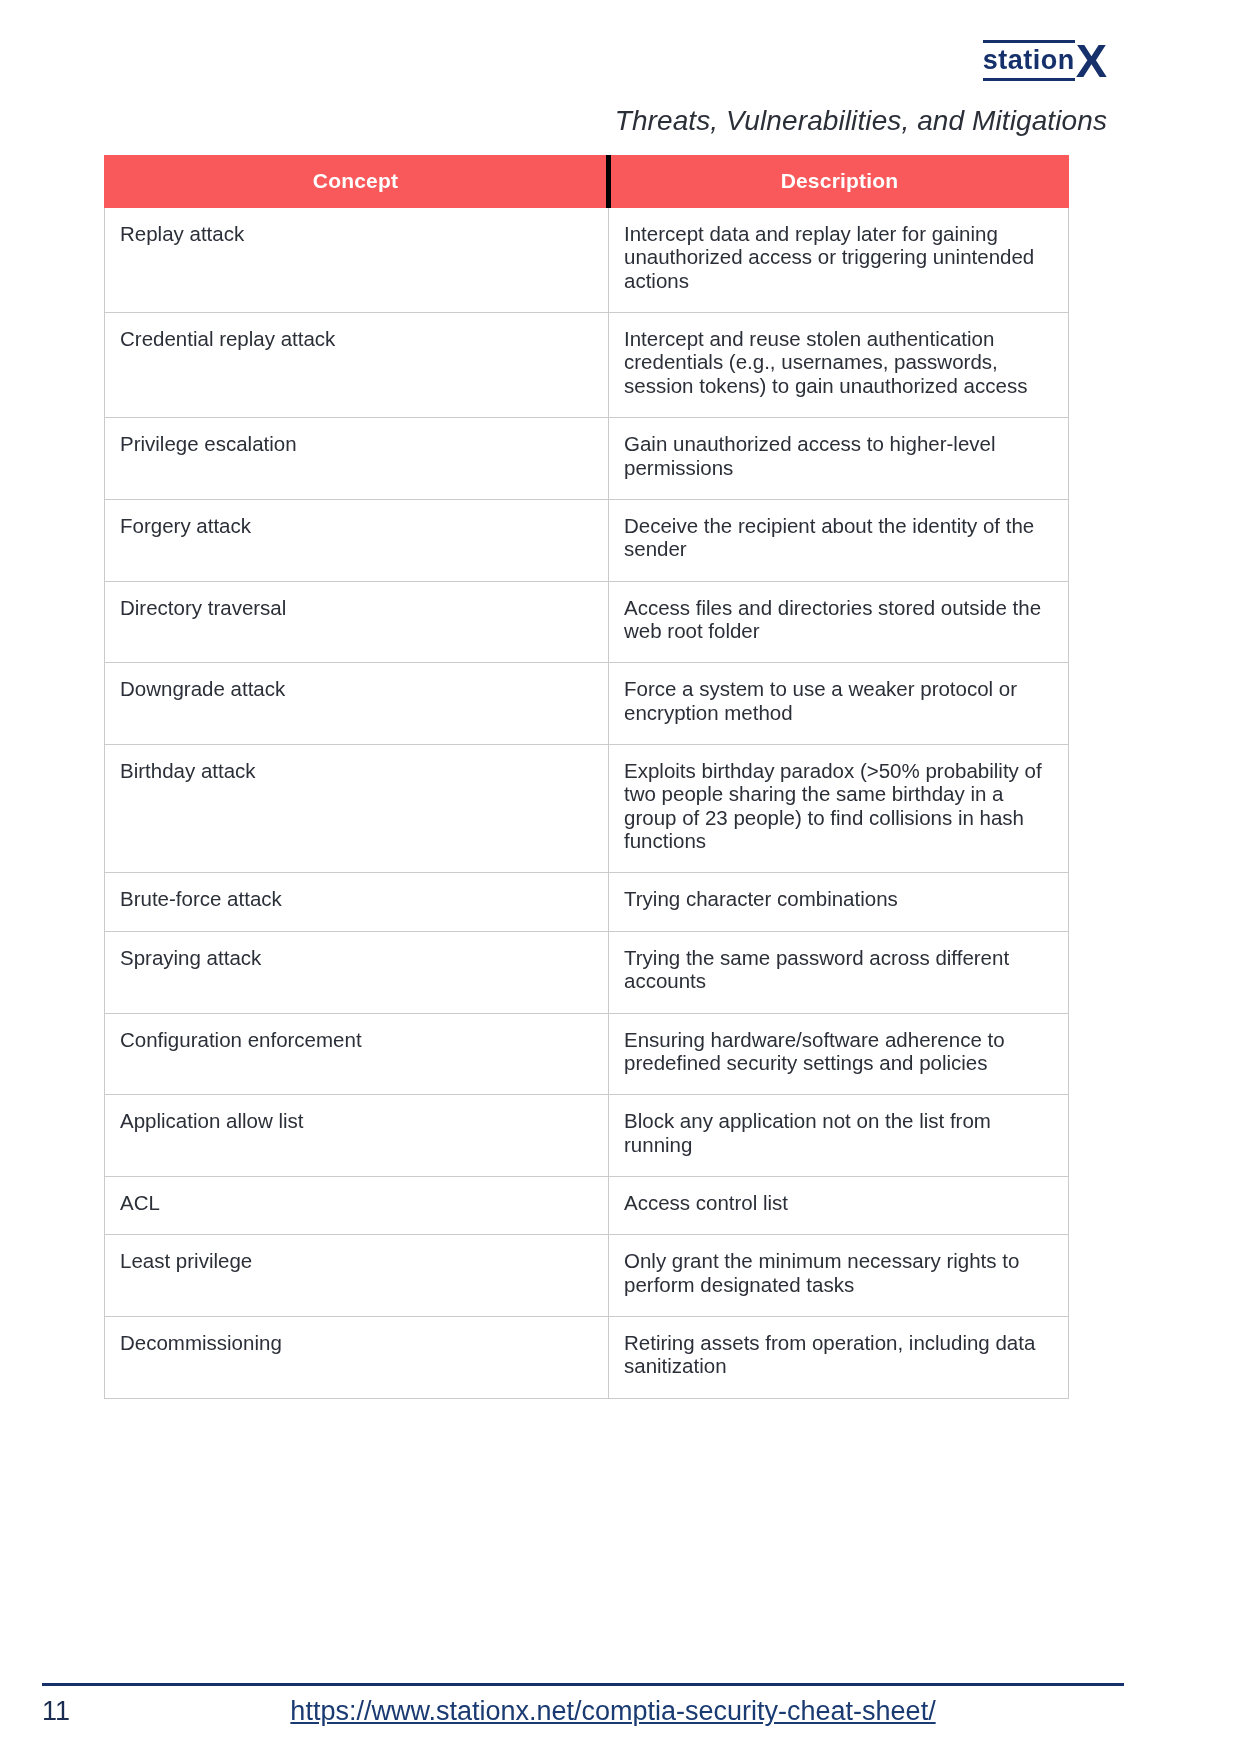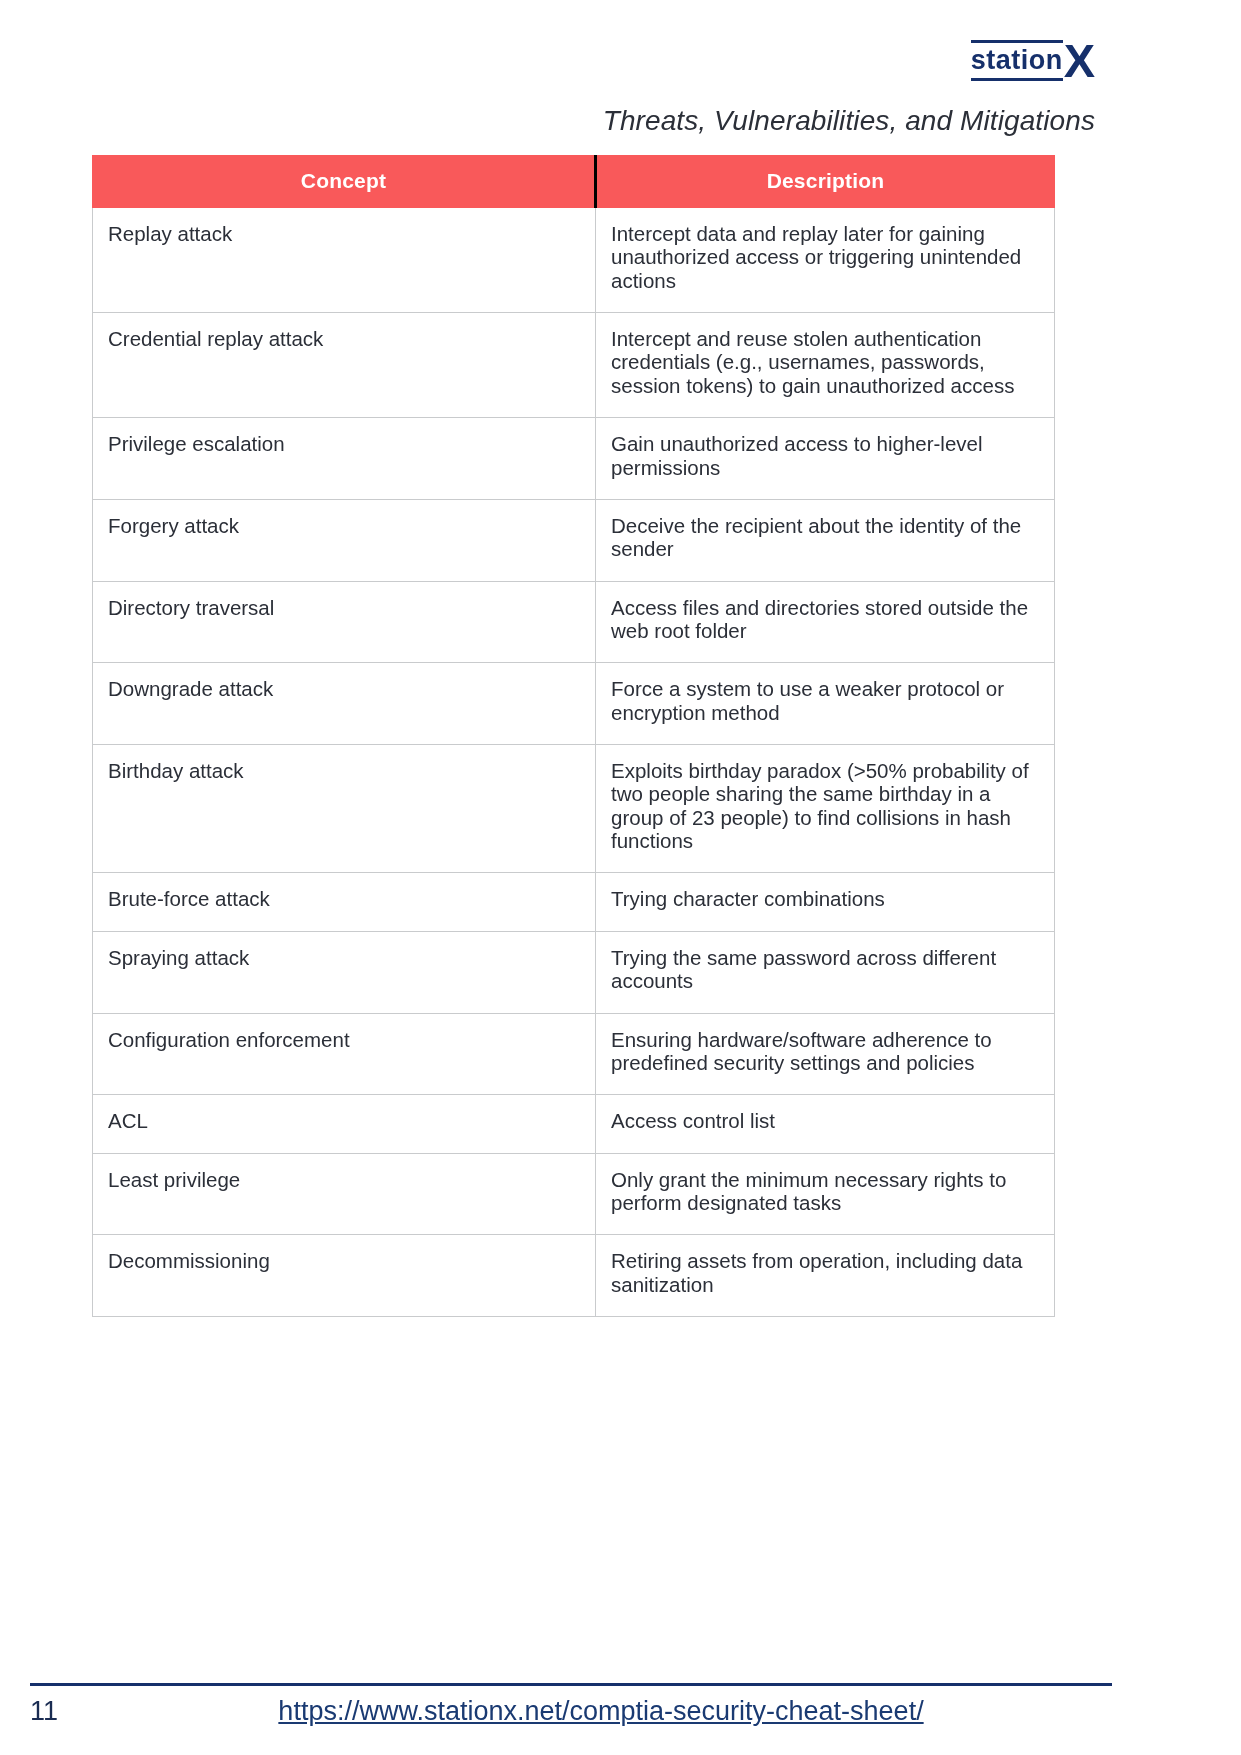--- a/index.html
+++ b/index.html
@@ -14,20 +14,21 @@
     color: #2b2f38;
     position: relative;
     overflow: hidden;
   }
 
   .page {
     position: relative;
     width: 1150px;
     height: 1755px;
     box-sizing: border-box;
+    margin-left: 12px;
   }
 
   
   .logo {
     position: absolute;
     top: 36px;
     right: 55px;
     display: flex;
     align-items: center;
     height: 48px;
@@ -94,21 +95,21 @@
     font-size: 21px;
     font-weight: bold;
     text-align: center;
     padding: 13px 6px 14px 6px;
     border: 1px solid #f9595a;
     letter-spacing: 0.2px;
   }
   table.cheat th.col-concept { width: 489px; }
   table.cheat th.col-desc { width: 445px; }
   table.cheat th + th {
-    border-left: 3px solid #000000;
+    border-left: 5px solid #000000;
   }
   table.cheat td {
     border: 1px solid #c9cbcd;
     vertical-align: top;
     font-size: 20.5px;
     line-height: 1.14;
     color: #2b2f38;
     padding: 14px 14px 20px 14px;
   }
   table.cheat td.concept {
@@ -214,20 +215,24 @@
           </tr>
           <tr>
             <td class="concept">Spraying attack</td>
             <td class="desc">Trying the same password across different accounts</td>
           </tr>
           <tr>
             <td class="concept">Configuration enforcement</td>
             <td class="desc">Ensuring hardware/software adherence to predefined security settings and policies</td>
           </tr>
           <tr>
+            <td class="concept">Application allow list</td>
+            <td class="desc">Block any application not on the list from running</td>
+          </tr>
+          <tr>
             <td class="concept">ACL</td>
             <td class="desc">Access control list</td>
           </tr>
           <tr>
             <td class="concept">Least privilege</td>
             <td class="desc">Only grant the minimum necessary rights to perform designated tasks</td>
           </tr>
           <tr>
             <td class="concept">Decommissioning</td>
             <td class="desc">Retiring assets from operation, including data sanitization</td>

